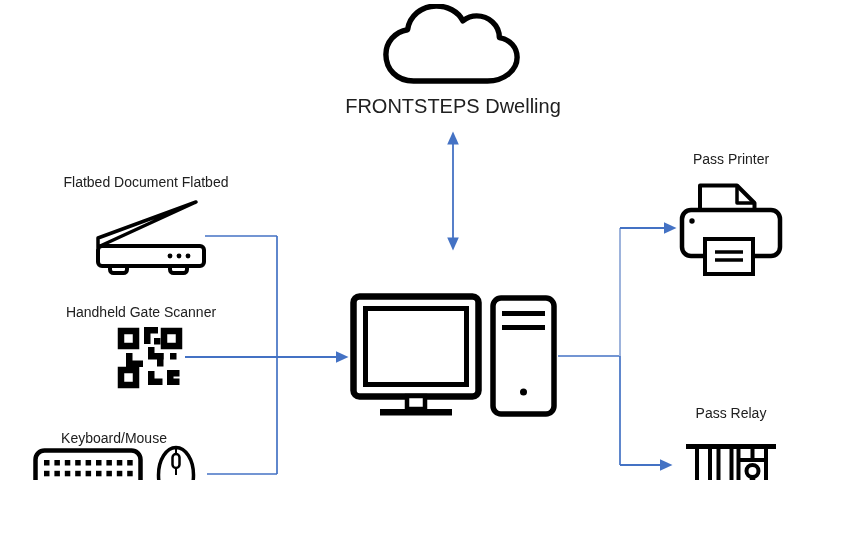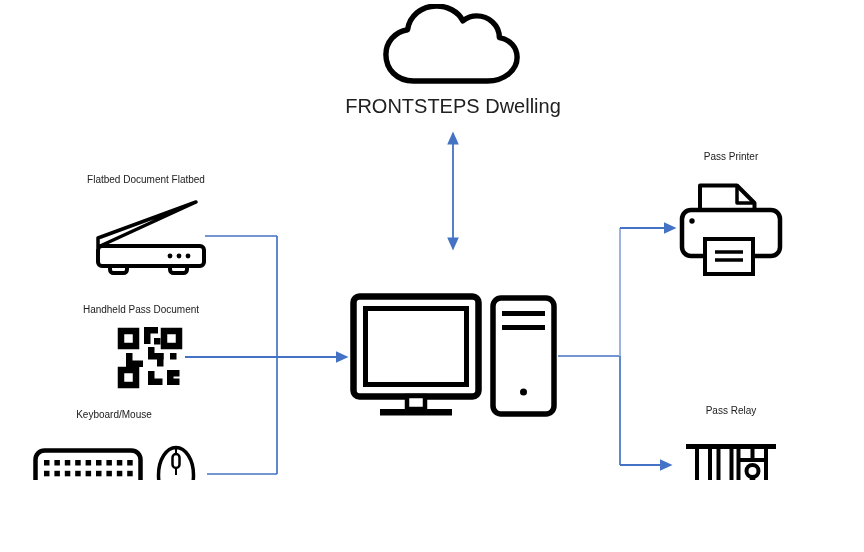--- a/index.html
+++ b/index.html
@@ -3,21 +3,21 @@
 <meta charset="utf-8">
 <style>
   html,body{margin:0;padding:0;background:#ffffff;}
   #canvas{
     position:relative;width:864px;height:480px;background:#ffffff;overflow:hidden;
     font-family:"Liberation Sans", sans-serif;color:#202020;
   }
   .abs{position:absolute;}
   .label{position:absolute;text-align:center;color:#202020;white-space:nowrap;}
   .label-lg{font-size:20px;}
-  .label-sm{font-size:10px;}
+  .label-sm{font-size:14px;}
   svg{display:block;}
 </style>
 </head>
 <body>
 
 <div id="canvas">
 
   <svg class="abs" style="left:0;top:0" width="864" height="552" viewBox="0 0 864 552" fill="none">
 
     <g>
@@ -66,21 +66,21 @@
   <svg class="abs" style="left:92px;top:194px" width="118" height="85" viewBox="0 0 118 85" fill="none">
     <rect x="18" y="68" width="17" height="11" rx="3.5" stroke="#000000" stroke-width="4" fill="#ffffff"></rect>
     <rect x="78" y="68" width="17" height="11" rx="3.5" stroke="#000000" stroke-width="4" fill="#ffffff"></rect>
     <path d="M6,53 L104,8 L6,44 Z" stroke="#000000" stroke-width="3.5" stroke-linejoin="round" fill="#ffffff"></path>
     <rect x="6" y="52" width="106" height="20" rx="4" stroke="#000000" stroke-width="4" fill="#ffffff"></rect>
     <circle cx="78" cy="62" r="2.4" fill="#000000"></circle>
     <circle cx="87" cy="62" r="2.4" fill="#000000"></circle>
     <circle cx="96" cy="62" r="2.4" fill="#000000"></circle>
   </svg>
 
-  <div class="label label-sm" style="left:31px;top:304px;width:220px">Handheld Pass Document</div>
+  <div class="label label-sm" style="left:31px;top:304px;width:220px">Handheld Gate Scanner</div>
   <svg class="abs" style="left:117px;top:327px" width="66" height="62" viewBox="0 0 66 62" fill="none">
     <rect x="4" y="4" width="15" height="15" stroke="#000000" stroke-width="6.5"></rect>
     <rect x="47" y="4" width="15" height="15" stroke="#000000" stroke-width="6.5"></rect>
     <rect x="4" y="43" width="15" height="15" stroke="#000000" stroke-width="6.5"></rect>
     <g fill="#000000">
       <rect x="27" y="0" width="6.5" height="17"></rect>
       <rect x="27" y="0" width="14" height="6.5"></rect>
       <rect x="37" y="11" width="6.5" height="6.5"></rect>
       <rect x="9" y="26" width="6.5" height="14"></rect>
       <rect x="9" y="33.5" width="17" height="6.5"></rect>
@@ -89,21 +89,21 @@
       <rect x="40" y="26" width="6.5" height="13.5"></rect>
       <rect x="53" y="26" width="6.5" height="6.5"></rect>
       <rect x="31" y="44" width="6.5" height="14"></rect>
       <rect x="31" y="51.5" width="14.5" height="6.5"></rect>
       <rect x="50" y="43" width="6.5" height="15"></rect>
       <rect x="50" y="43" width="12.5" height="6.5"></rect>
       <rect x="50" y="51.5" width="12.5" height="6.5"></rect>
     </g>
   </svg>
 
-  <div class="label label-sm" style="left:4px;top:409px;width:220px">Keyboard/Mouse</div>
+  <div class="label label-sm" style="left:4px;top:430px;width:220px">Keyboard/Mouse</div>
   <svg class="abs" style="left:33px;top:448px" width="110" height="55" viewBox="0 0 110 55" fill="none">
     <rect x="2.5" y="2.5" width="105" height="50" rx="9" stroke="#000000" stroke-width="4.5" fill="#ffffff"></rect>
     <g fill="#000000">
       <rect x="11" y="12" width="5.5" height="5.5"></rect>
         <rect x="21.4" y="12" width="5.5" height="5.5"></rect>
       <rect x="31.8" y="12" width="5.5" height="5.5"></rect>
         <rect x="42.2" y="12" width="5.5" height="5.5"></rect>
       <rect x="52.6" y="12" width="5.5" height="5.5"></rect>
         <rect x="63" y="12" width="5.5" height="5.5"></rect>
       <rect x="73.4" y="12" width="5.5" height="5.5"></rect>

